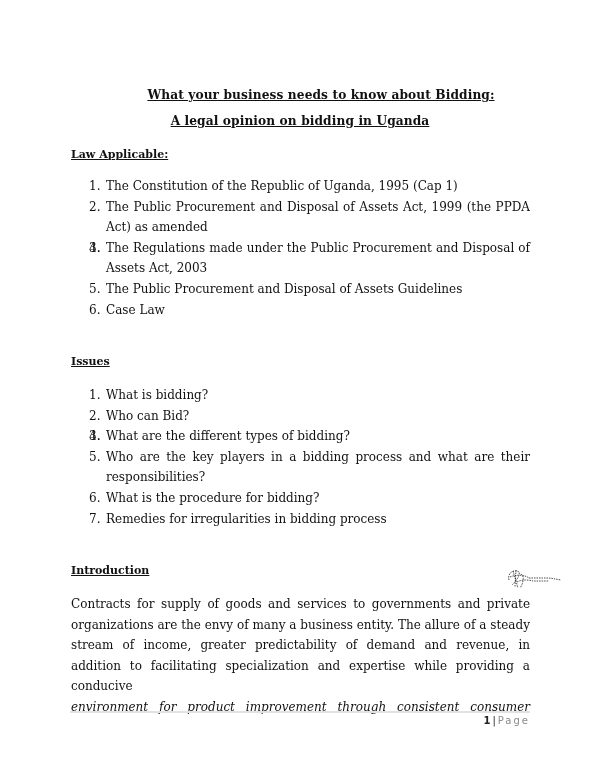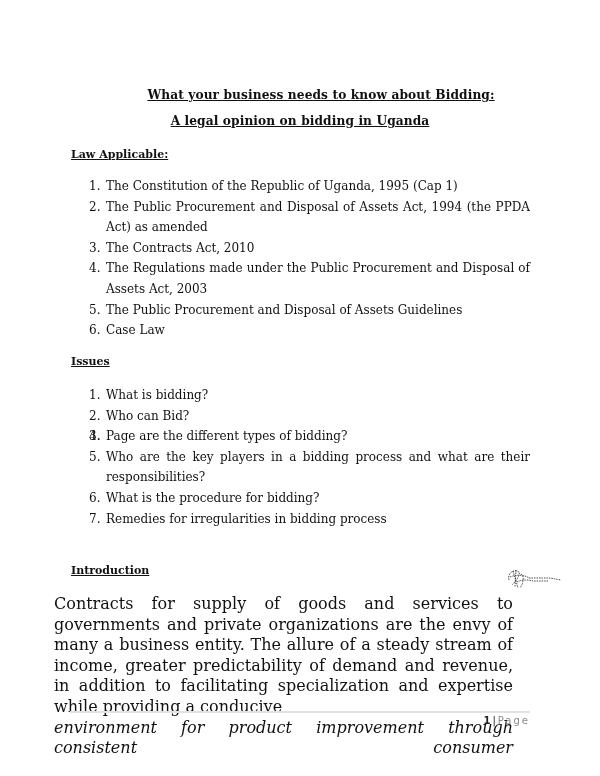--- a/index.html
+++ b/index.html
@@ -7,21 +7,21 @@
          font-family: "DejaVu Serif", serif; color: #111; }
   .page { position: absolute; left: 0; top: 0; width: 600px; height: 776px; background: #fff; }
   .title { position: absolute; left: 0; width: 600px; text-align: center;
            font-weight: bold; font-size: 12.2px; text-decoration: underline; letter-spacing: 0.1px; }
   .heading { position: absolute; left: 71px; font-weight: bold; font-size: 11px;
              text-decoration: underline; }
   ol.list { position: absolute; left: 71px; width: 459px; margin: 0; padding: 0;
             list-style: none; font-size: 12px; }
   ol.list li { position: relative; padding-left: 35px; line-height: 20.6px; text-align: justify; }
   ol.list li .num { position: absolute; left: 18px; top: 0; }
-  .para { position: absolute; left: 54px; width: 459px; font-size: 16px; line-height: 20.6px;
+  .para { position: absolute; left: 71px; width: 459px; font-size: 12px; line-height: 20.6px;
           text-align: justify; }
   .para .last { text-align-last: justify; display: block; font-style: italic; }
   .signature { position: absolute; left: 503px; top: 566px; width: 62px; height: 26px; }
   .footer-line { position: absolute; left: 70px; top: 711px; width: 460px; height: 2px; background: #e2e2e2; }
   .footer { position: absolute; right: 70px; top: 715px; font-family: "DejaVu Sans", sans-serif;
             font-size: 10px; color: #222; }
   .footer .pg { font-weight: bold; }
   .footer .sep { margin: 0 2px; }
   .footer .word { color: #8a8a8a; letter-spacing: 2px; }
 </style>
@@ -30,34 +30,34 @@
 
 <div class="page">
 
   <div class="title" style="top:88px;margin-left:21px;">What your business needs to know about Bidding:</div>
   <div class="title" style="top:114px;">A legal opinion on bidding in Uganda</div>
 
   <div class="heading" style="top:148px;">Law Applicable:</div>
 
   <ol class="list" style="top:176px;">
     <li><span class="num">1.</span><span>The Constitution of the Republic of Uganda, 1995 (Cap 1)</span></li>
-    <li><span class="num">2.</span><span>The Public Procurement and Disposal of Assets Act, 1994 (the PPDA Act) as amended</span></li>
-    <li><span class="num">3.</span><span>The Contracts Act, 2010</span></li>
+    <li><span class="num">2.</span><span>The Public Procurement and Disposal of Assets Act, 1999 (the PPDA Act) as amended</span></li>
+    <li><span class="num">3.</span></li>
     <li><span class="num">4.</span><span>The Regulations made under the Public Procurement and Disposal of Assets Act, 2003</span></li>
     <li><span class="num">5.</span><span>The Public Procurement and Disposal of Assets Guidelines</span></li>
     <li><span class="num">6.</span><span>Case Law</span></li>
   </ol>
 
   <div class="heading" style="top:355px;">Issues</div>
 
   <ol class="list" style="top:385px;">
     <li><span class="num">1.</span><span>What is bidding?</span></li>
     <li><span class="num">2.</span><span>Who can Bid?</span></li>
     <li><span class="num">3.</span></li>
-    <li><span class="num">4.</span><span>Page are the different types of bidding?</span></li>
+    <li><span class="num">4.</span><span>What are the different types of bidding?</span></li>
     <li><span class="num">5.</span><span>Who are the key players in a bidding process and what are their responsibilities?</span></li>
     <li><span class="num">6.</span><span>What is the procedure for bidding?</span></li>
     <li><span class="num">7.</span><span>Remedies for irregularities in bidding process</span></li>
   </ol>
 
   <div class="heading" style="top:564px;">Introduction</div>
 
   <svg class="signature" viewBox="0 0 62 26">
     <g fill="none" stroke="#222" stroke-width="0.8" stroke-dasharray="1.5 1">
       <path d="M6 14 C4 6, 12 3, 16 6 C18 9, 12 16, 9 19"></path>

